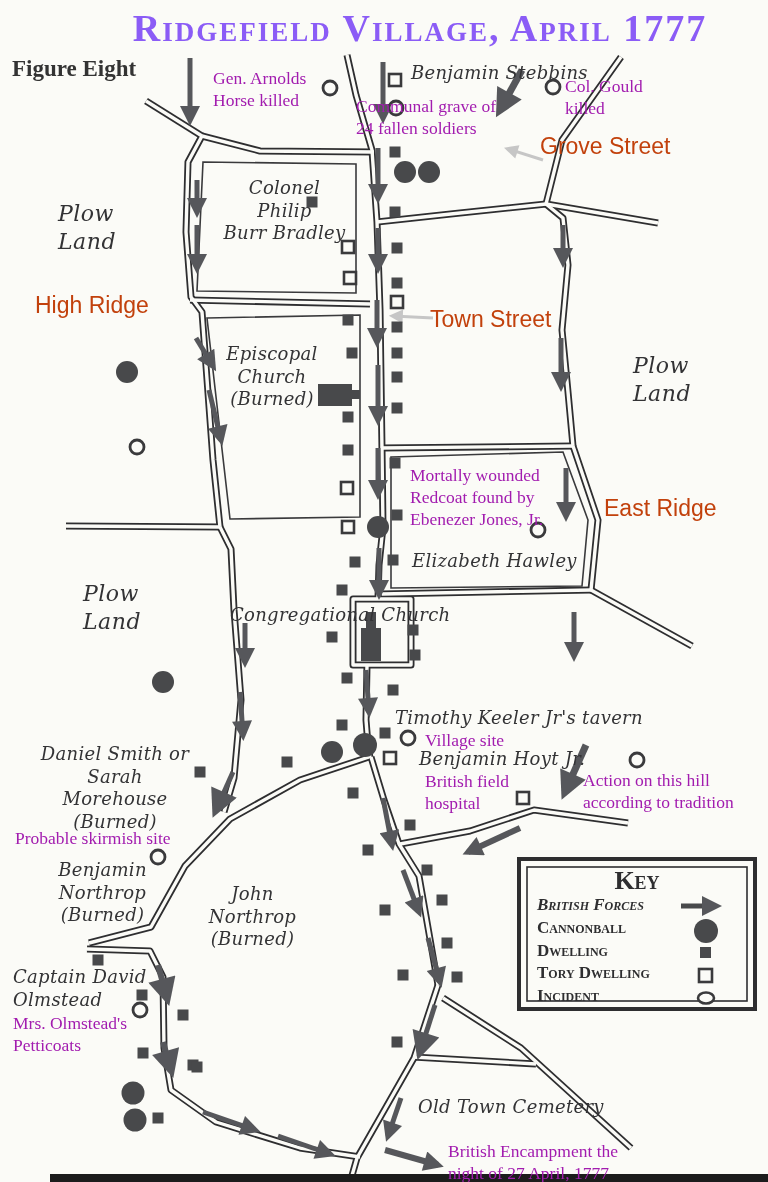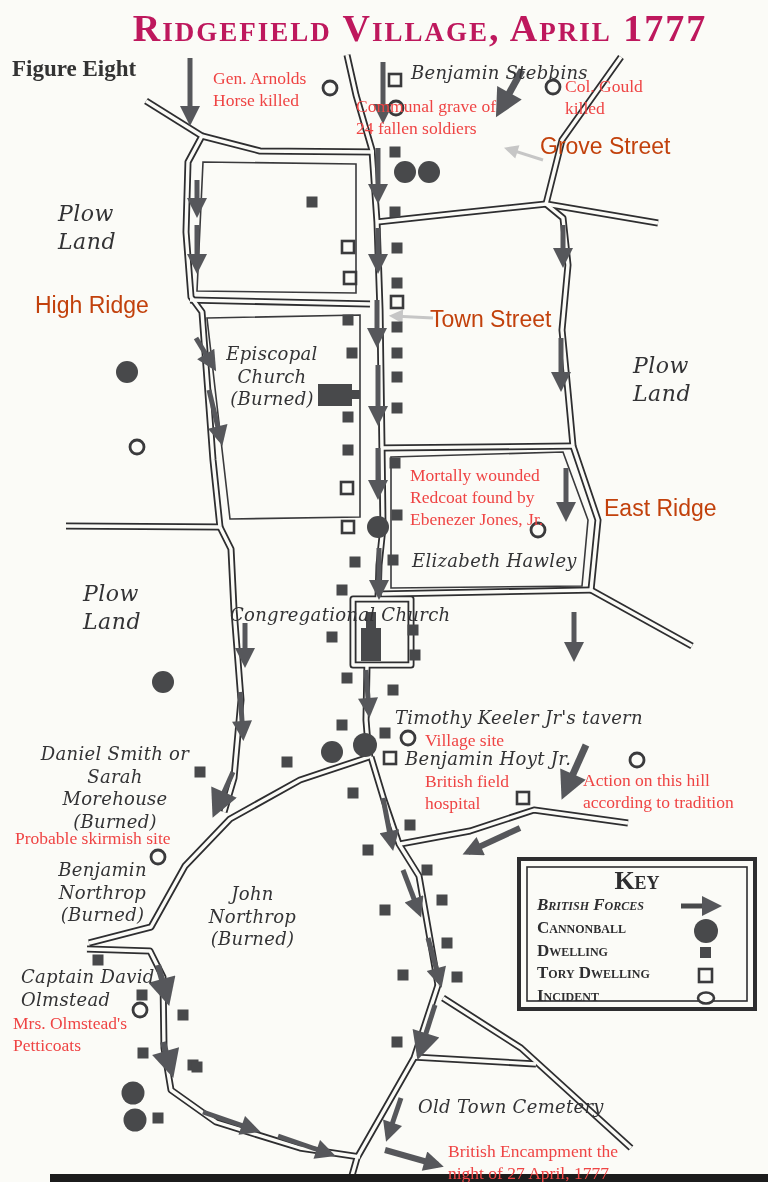--- a/index.html
+++ b/index.html
@@ -1,26 +1,26 @@
 <!DOCTYPE html>
 <html><head>
 <meta charset="utf-8">
 <style>
   html,body{margin:0;padding:0;}
   body{width:768px;height:1182px;background:#e8e8e6;font-family:"Liberation Serif",serif;}
   #page{position:relative;width:768px;height:1182px;background:#fbfbf7;overflow:hidden;}
   #mapsvg{position:absolute;left:0;top:0;}
-  .lbl{position:absolute;color:#ef4444;white-space:pre-line;line-height:1.25;}
+  .lbl{position:absolute;color:#a21caf;white-space:pre-line;line-height:1.25;}
   .serif{font-family:"Liberation Serif",serif;font-size:17.5px;}
   .script{font-family:"DejaVu Serif",serif;font-style:italic;font-size:18px;letter-spacing:.3px;color:#333335;}
   .script-lg{font-family:"DejaVu Serif",serif;font-style:italic;font-size:22px;letter-spacing:.5px;color:#333335;}
   .sans{font-family:"Liberation Sans",sans-serif;font-size:23px;color:#c2410c;}
   .title{position:absolute;left:90px;top:6px;width:660px;text-align:center;
          font-family:"Liberation Serif",serif;font-weight:bold;font-variant:small-caps;
-         font-size:38px;letter-spacing:2px;color:#be185d;}
+         font-size:38px;letter-spacing:2px;color:#8b5cf6;}
   .figure{position:absolute;left:12px;top:56px;font-family:"Liberation Serif",serif;
           font-weight:bold;font-size:23px;color:#333;}
   .keytitle{position:absolute;left:527px;top:866px;width:220px;text-align:center;
             font-family:"Liberation Serif",serif;font-weight:bold;font-variant:small-caps;
             font-size:26px;color:#2e2e30;}
   .keyrow{position:absolute;left:537px;font-family:"Liberation Serif",serif;font-weight:bold;
           font-variant:small-caps;font-size:17px;color:#2e2e30;}
 </style>
 </head>
 <body>
@@ -254,52 +254,54 @@
 <div class="lbl serif" style="left:213px;top:68px;">Gen. Arnolds
 Horse killed</div>
 <div class="lbl script" style="left:411px;top:62px;">Benjamin Stebbins</div>
 <div class="lbl serif" style="left:356px;top:96px;">Communal grave of
 24 fallen soldiers</div>
 <div class="lbl serif" style="left:565px;top:76px;">Col. Gould
 killed</div>
 <div class="lbl sans" style="left:540px;top:132px;">Grove Street</div>
 <div class="lbl script-lg" style="left:58px;top:200px;">Plow
 Land</div>
+<div class="lbl script" style="left:222px;top:177px;width:125px;text-align:center;">Colonel Philip
+Burr Bradley</div>
 <div class="lbl sans" style="left:35px;top:291px;">High Ridge</div>
 <div class="lbl sans" style="left:430px;top:305px;">Town Street</div>
 <div class="lbl script" style="left:222px;top:343px;width:100px;text-align:center;">Episcopal
 Church
 (Burned)</div>
 <div class="lbl script-lg" style="left:633px;top:352px;">Plow
 Land</div>
 <div class="lbl serif" style="left:410px;top:465px;">Mortally wounded
 Redcoat found by
 Ebenezer Jones, Jr.</div>
 <div class="lbl sans" style="left:604px;top:494px;">East Ridge</div>
 <div class="lbl script" style="left:412px;top:550px;">Elizabeth Hawley</div>
 <div class="lbl script-lg" style="left:83px;top:580px;">Plow
 Land</div>
 <div class="lbl script" style="left:230px;top:604px;">Congregational Church</div>
 <div class="lbl script" style="left:395px;top:707px;">Timothy Keeler Jr's tavern</div>
 <div class="lbl serif" style="left:425px;top:730px;">Village site</div>
-<div class="lbl script" style="left:405px;top:748px;">Benjamin Hoyt Jr.</div>
+<div class="lbl script" style="left:419px;top:748px;">Benjamin Hoyt Jr.</div>
 <div class="lbl serif" style="left:425px;top:771px;">British field
 hospital</div>
 <div class="lbl serif" style="left:583px;top:770px;">Action on this hill
 according to tradition</div>
 <div class="lbl script" style="left:40px;top:743px;width:150px;text-align:center;">Daniel Smith or
 Sarah Morehouse
 (Burned)</div>
 <div class="lbl serif" style="left:15px;top:828px;">Probable skirmish site</div>
 <div class="lbl script" style="left:55px;top:859px;width:95px;text-align:center;">Benjamin
 Northrop
 (Burned)</div>
 <div class="lbl script" style="left:185px;top:883px;width:135px;text-align:center;">John Northrop
 (Burned)</div>
-<div class="lbl script" style="left:21px;top:966px;">Captain David
+<div class="lbl script" style="left:13px;top:966px;">Captain David
 Olmstead</div>
 <div class="lbl serif" style="left:13px;top:1013px;">Mrs. Olmstead's
 Petticoats</div>
 <div class="lbl script" style="left:418px;top:1096px;">Old Town Cemetery</div>
 <div class="lbl serif" style="left:448px;top:1141px;">British Encampment the
 night of 27 April, 1777</div>
 
 <div class="keytitle">Key</div>
 <div class="keyrow" style="top:895px;font-style:italic;">British Forces</div>
 <div class="keyrow" style="top:918px;">Cannonball</div>

